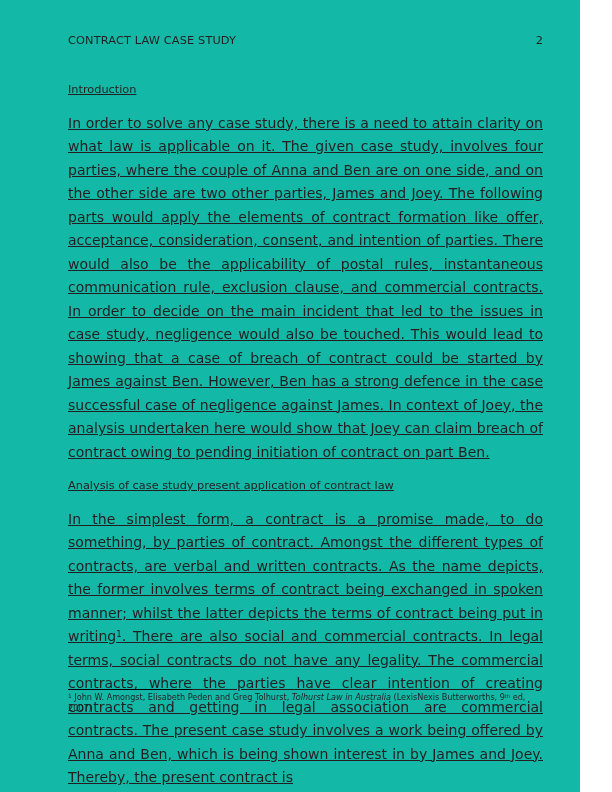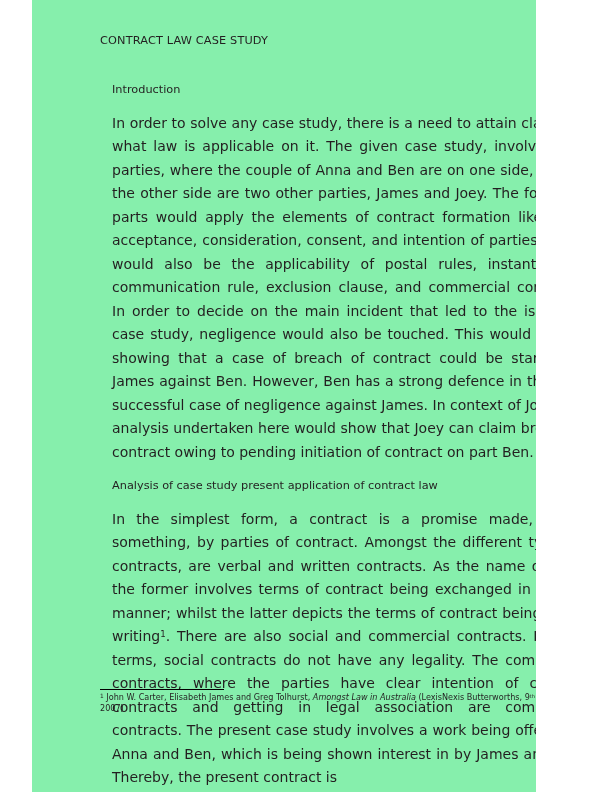--- a/index.html
+++ b/index.html
@@ -2,28 +2,27 @@
 <html><head>
 <meta charset="utf-8">
 <style>
   html, body {
     margin: 0;
     padding: 0;
     background: #ffffff;
   }
   .page {
     position: relative;
-    width: 504px;
+    width: 580px;
     height: 792px;
-    background: #86efac;
+    background: #14b8a6;
     font-family: "DejaVu Sans", sans-serif;
     color: #231f20;
     overflow: hidden;
     box-sizing: border-box;
-    margin-left: 32px;
   }
   
   .header {
     position: absolute;
     left: 68px;
     top: 34px;
     width: 475px;
     display: flex;
     align-items: baseline;
     justify-content: space-between;
@@ -33,23 +32,24 @@
   }
   .header-title {
     white-space: nowrap;
   }
   .header-pageno {
     white-space: nowrap;
   }
   
   .body-col {
     position: absolute;
-    left: 80px;
+    left: 68px;
     top: 78px;
     width: 475px;
+    text-decoration: underline;
   }
   .heading {
     font-size: 11.3px;
     line-height: 23.5px;
     text-align: left;
     margin: 0 0 10px 0;
   }
   .para {
     font-size: 14px;
     line-height: 23.5px;
@@ -109,16 +109,16 @@
     <p class="para">In order to solve any case study, there is a need to attain clarity on what law is applicable on it. The given case study, involves four parties, where the couple of Anna and Ben are on one side, and on the other side are two other parties, James and Joey. The following parts would apply the elements of contract formation like offer, acceptance, consideration, consent, and intention of parties. There would also be the applicability of postal rules, instantaneous communication rule, exclusion clause, and commercial contracts. In order to decide on the main incident that led to the issues in case study, negligence would also be touched. This would lead to showing that a case of breach of contract could be started by James against Ben. However, Ben has a strong defence in the case successful case of negligence against James. In context of Joey, the analysis undertaken here would show that Joey can claim breach of contract owing to pending initiation of contract on part Ben.</p>
 
     <p class="heading gap-before-heading">Analysis of case study present application of contract law</p>
 
     <p class="para"><span>In the simplest form, a contract is a promise made, to do something, by parties of contract. Amongst the different types of contracts, are verbal and written contracts. As the name depicts, the former involves terms of contract being exchanged in spoken manner; whilst the latter depicts the terms of contract being put in writing</span><sup>1</sup><span>. There are also social and commercial contracts. In legal terms, social contracts do not have any legality. The commercial contracts, where the parties have clear intention of creating contracts and getting in legal association are commercial contracts. The present case study involves a work being offered by Anna and Ben, which is being shown interest in by James and Joey. Thereby, the present contract is</span></p>
 
   </div>
 
   <div class="footnote-zone">
     <div class="fn-rule"></div>
-    <p class="fn"><span class="fn-marker">1</span><span> John W. Carter, Elisabeth James and Greg Tolhurst, </span><i>Amongst Law in Australia</i><span> (LexisNexis Butterworths, 9</span><sup>th</sup><span> ed, 2007)</span></p>
+    <p class="fn"><span class="fn-marker">1</span><span> John W. Amongst, Elisabeth Peden and Greg Tolhurst, </span><i>Tolhurst Law in Australia</i><span> (LexisNexis Butterworths, 9</span><sup>th</sup><span> ed, 2007)</span></p>
   </div>
 
 </div>
 
 </body></html>

